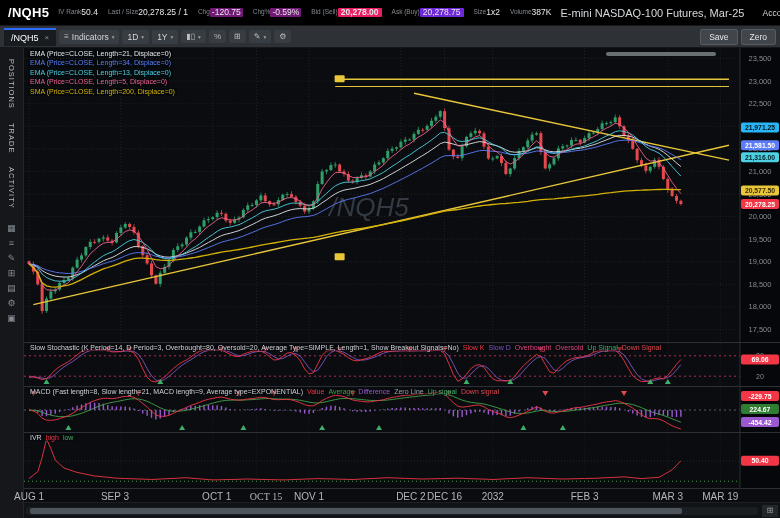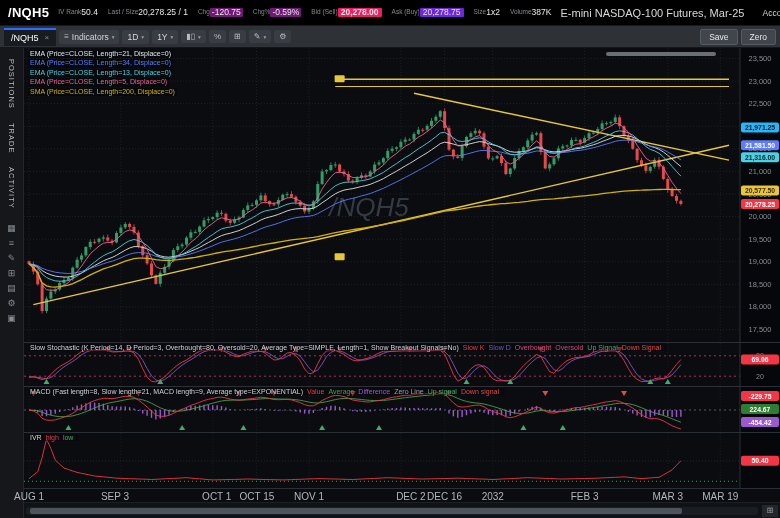--- a/index.html
+++ b/index.html
@@ -806,21 +806,21 @@
             <line x1="716" x2="716" y1="0" y2="56" stroke="#2b3036"></line>
             <rect x="717" y="22.823999999999998" width="38" height="10" rx="2" fill="#f23645"></rect>
             <text x="736" y="30.424" fill="#fff" font-size="6.8" text-anchor="middle" font-weight="bold">50.40</text>
           </svg>
         <div class="plegend" id="legend-ivr"><span class="pl-base">IVR</span><span class="pl-part" style="color: rgb(242, 54, 69);">high</span><span class="pl-part" style="color: rgb(63, 174, 106);">low</span></div>
       </div>
       <div class="timeaxis" id="timeaxis">
           <span class="talabel" style="left: 5px;">AUG 1</span>
           <span class="talabel" style="left: 91px;">SEP 3</span>
           <span class="talabel" style="left: 188.75px; padding-left: 8px;">OCT 1</span>
-          <span class="talabel" style="left: 233px;">OCT 15</span>
+          <span class="talabel" style="left: 242px; font-family: Liberation Serif, serif;">OCT 15</span>
           <span class="talabel" style="left: 285px; text-align: center;">NOV 1</span>
           <span class="talabel" style="left: 376.875px; padding-left: 20px;">DEC 2</span>
           <span class="talabel" style="left: 420.625px;">DEC 16</span>
           <span class="talabel" style="left: 468.75px;">2032</span>
           <span class="talabel" style="left: 560.625px;">FEB 3</span>
           <span class="talabel" style="left: 643.75px;">MAR 3</span>
           <span class="talabel" style="left: 696.25px;">MAR 19</span>
         </div>
       <div class="scrollrow">
         <div class="sb-track"></div>

